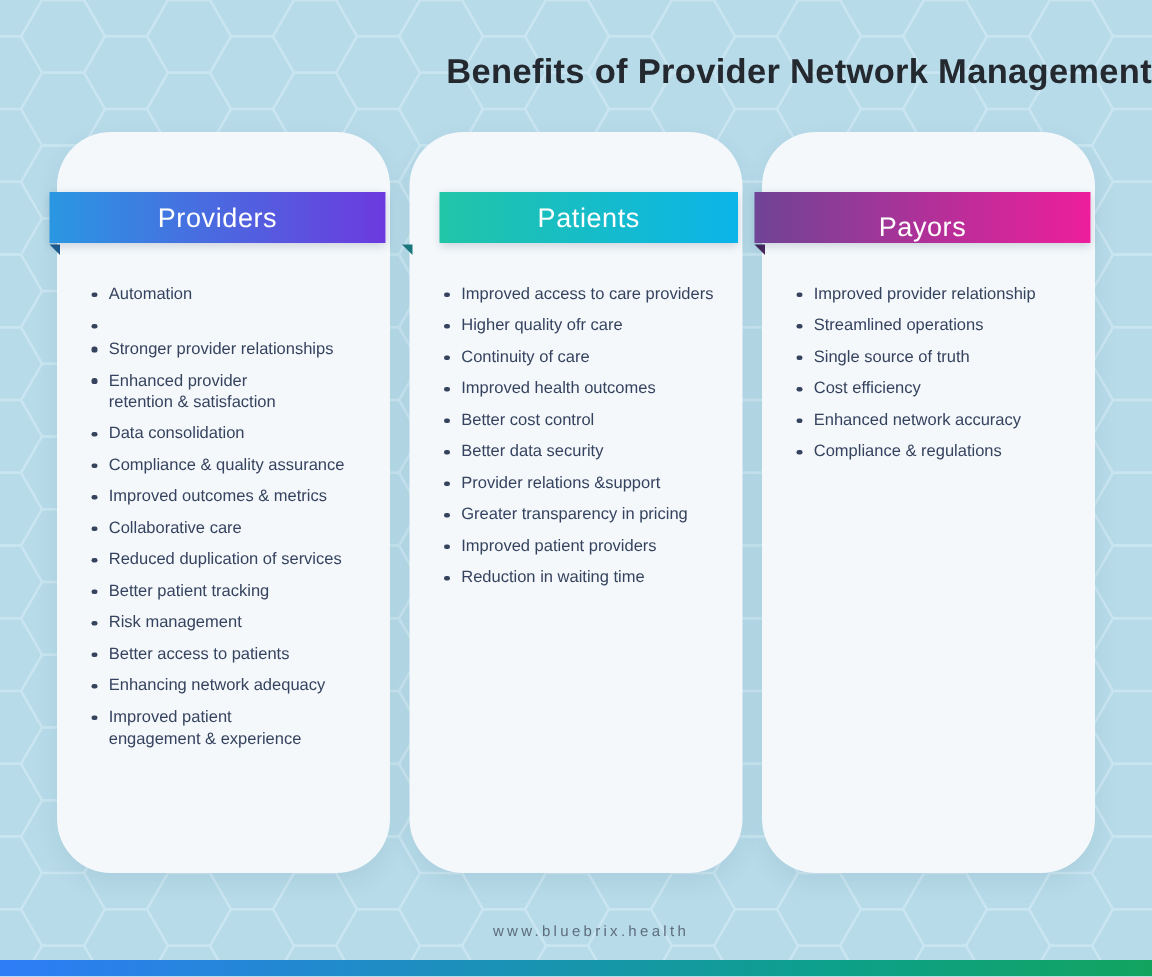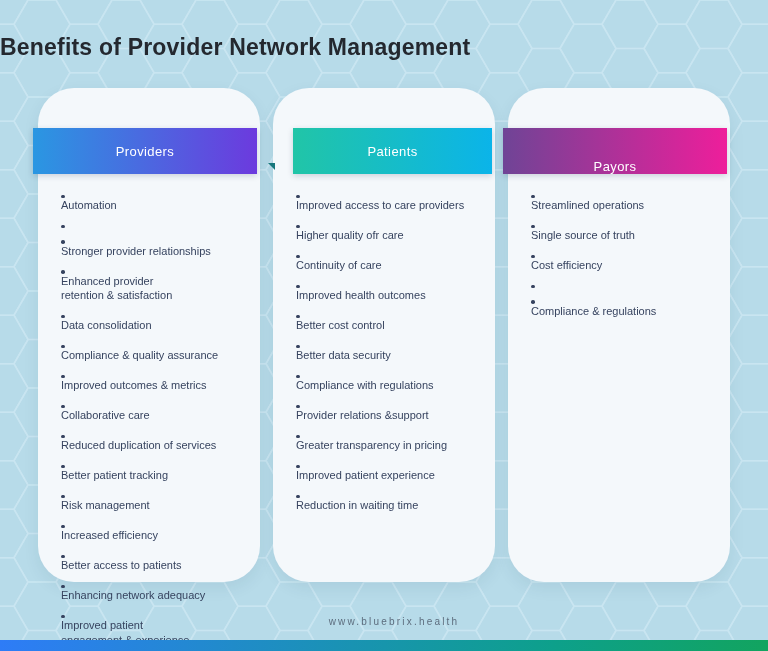--- a/index.html
+++ b/index.html
@@ -6,52 +6,52 @@
   .stage{
     position:relative;
     width:768px;height:651px;
     overflow:hidden;
     background:var(--bg,#b7dbe9);
     font-family:"Liberation Sans",sans-serif;
   }
   #hexbg{position:absolute;left:0;top:0;z-index:0;}
   .title{
     position:absolute;top:33px;left:0;right:0;z-index:2;
-    text-align:left;
+    text-align:right;
     font-size:23px;line-height:28px;font-weight:700;
     color:var(--title,#24282f);
     letter-spacing:.2px;
   }
   .cards{
     position:absolute;left:38px;top:88px;width:692px;height:494px;
     display:flex;gap:13px;z-index:1;
   }
   .card{
     position:relative;flex:1;
     background:var(--card,#f4f8fb);
     border-radius:36px;
     box-shadow:0 6px 16px rgba(30,60,90,.08);
   }
   .ribbon{
-    position:absolute;top:40px;left:-5px;right:3px;height:46px;z-index:2;
+    position:absolute;top:40px;left:-5px;right:3px;height:34px;z-index:2;
     display:flex;align-items:center;justify-content:center;
-    color:#ffffff;font-size:13px;letter-spacing:.4px;font-weight:500;
+    color:#ffffff;font-size:18px;letter-spacing:.4px;font-weight:500;
     box-shadow:0 2px 6px rgba(20,40,80,.18);
   }
   .fold{
     position:absolute;left:-5px;top:75px;z-index:1;
     width:0;height:0;
     border-top:7px solid #1e5d8f;
     border-left:7px solid transparent;
   }
   .list{
     position:absolute;top:101px;left:23px;right:6px;
     list-style:none;margin:0;padding:0;
   }
-  .item{display:flex;margin-bottom:6.5px;flex-direction:column;}
+  .item{display:flex;margin-bottom:6.5px;}
   .dot{
     flex:none;width:3.5px;height:3.5px;border-radius:50%;
     background:var(--itemtext,#36435f);
     margin:5.5px 8px 0 0;
   }
   .itext{
     font-size:11px;line-height:14.5px;
     color:var(--itemtext,#36435f);
     white-space:pre-line;
   }
@@ -481,24 +481,20 @@
           <li class="item">
             <span class="dot"></span>
             <span class="itext">Better patient tracking</span>
           </li>
           <li class="item">
             <span class="dot"></span>
             <span class="itext">Risk management</span>
           </li>
           <li class="item">
             <span class="dot"></span>
-            <span class="itext">Increased efficiency</span>
-          </li>
-          <li class="item">
-            <span class="dot"></span>
             <span class="itext">Better access to patients</span>
           </li>
           <li class="item">
             <span class="dot"></span>
             <span class="itext">Enhancing network adequacy</span>
           </li>
           <li class="item">
             <span class="dot"></span>
             <span class="itext">Improved patient
 engagement &amp; experience</span>
@@ -531,61 +527,62 @@
           <li class="item">
             <span class="dot"></span>
             <span class="itext">Better cost control</span>
           </li>
           <li class="item">
             <span class="dot"></span>
             <span class="itext">Better data security</span>
           </li>
           <li class="item">
             <span class="dot"></span>
-            <span class="itext">Compliance with regulations</span>
-          </li>
-          <li class="item">
-            <span class="dot"></span>
             <span class="itext">Provider relations &amp;support</span>
           </li>
           <li class="item">
             <span class="dot"></span>
             <span class="itext">Greater transparency in pricing</span>
           </li>
           <li class="item">
             <span class="dot"></span>
-            <span class="itext">Improved patient experience</span>
+            <span class="itext">Improved patient providers</span>
           </li>
           <li class="item">
             <span class="dot"></span>
             <span class="itext">Reduction in waiting time</span>
           </li>
         </ul>
     </div>
 
     <div class="card">
       <div class="ribbon" style="background: linear-gradient(90deg, rgb(111, 68, 150), rgb(238, 30, 155)); align-items: flex-end;">
         <span>Payors</span>
       </div>
       <div class="fold" style="border-top-color: rgb(69, 39, 92);"></div>
       <ul class="list">
           <li class="item">
             <span class="dot"></span>
+            <span class="itext">Improved provider relationship</span>
+          </li>
+          <li class="item">
+            <span class="dot"></span>
             <span class="itext">Streamlined operations</span>
           </li>
           <li class="item">
             <span class="dot"></span>
             <span class="itext">Single source of truth</span>
           </li>
           <li class="item">
             <span class="dot"></span>
             <span class="itext">Cost efficiency</span>
           </li>
           <li class="item">
             <span class="dot"></span>
+            <span class="itext">Enhanced network accuracy</span>
           </li>
           <li class="item">
             <span class="dot"></span>
             <span class="itext">Compliance &amp; regulations</span>
           </li>
         </ul>
     </div>
 
   </div>
 

